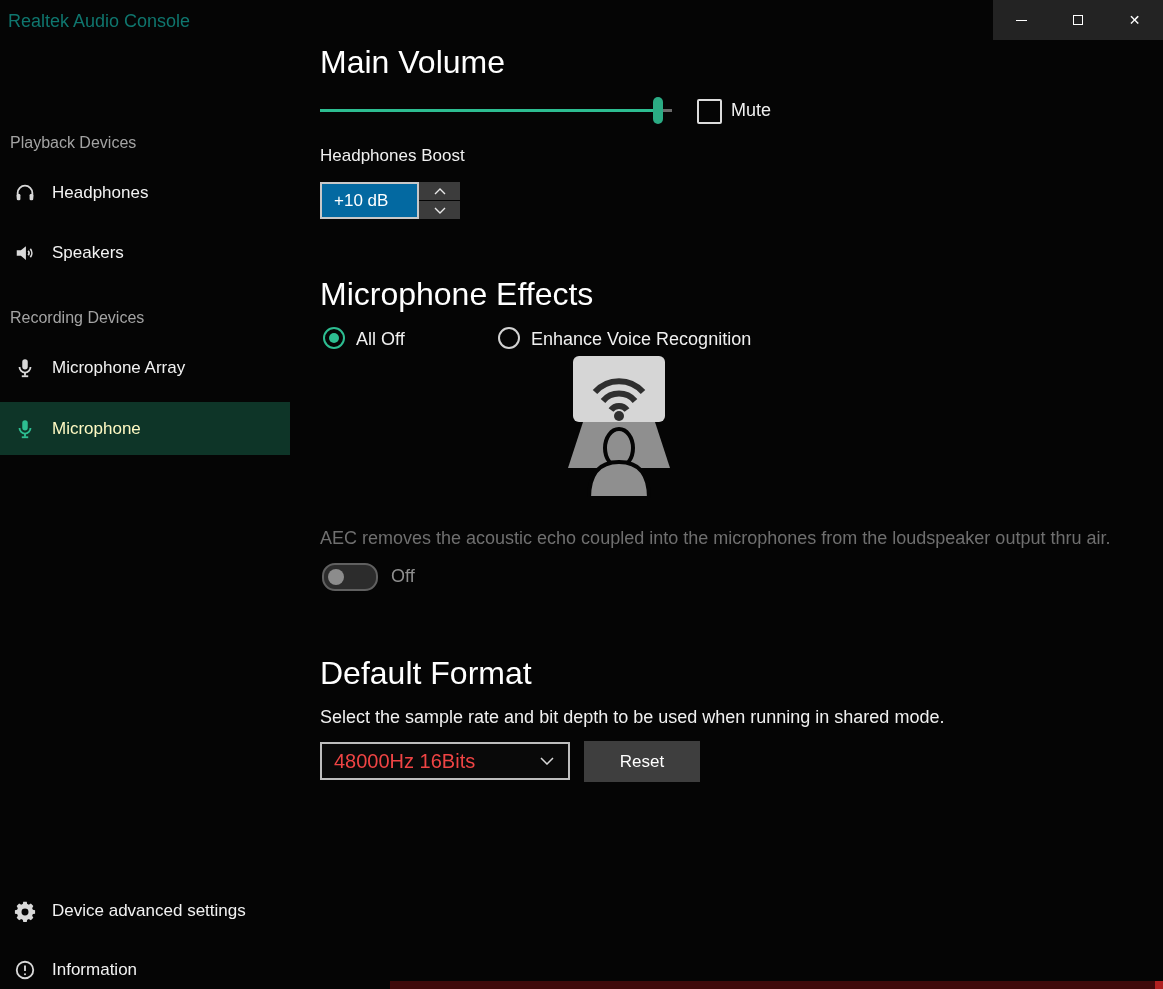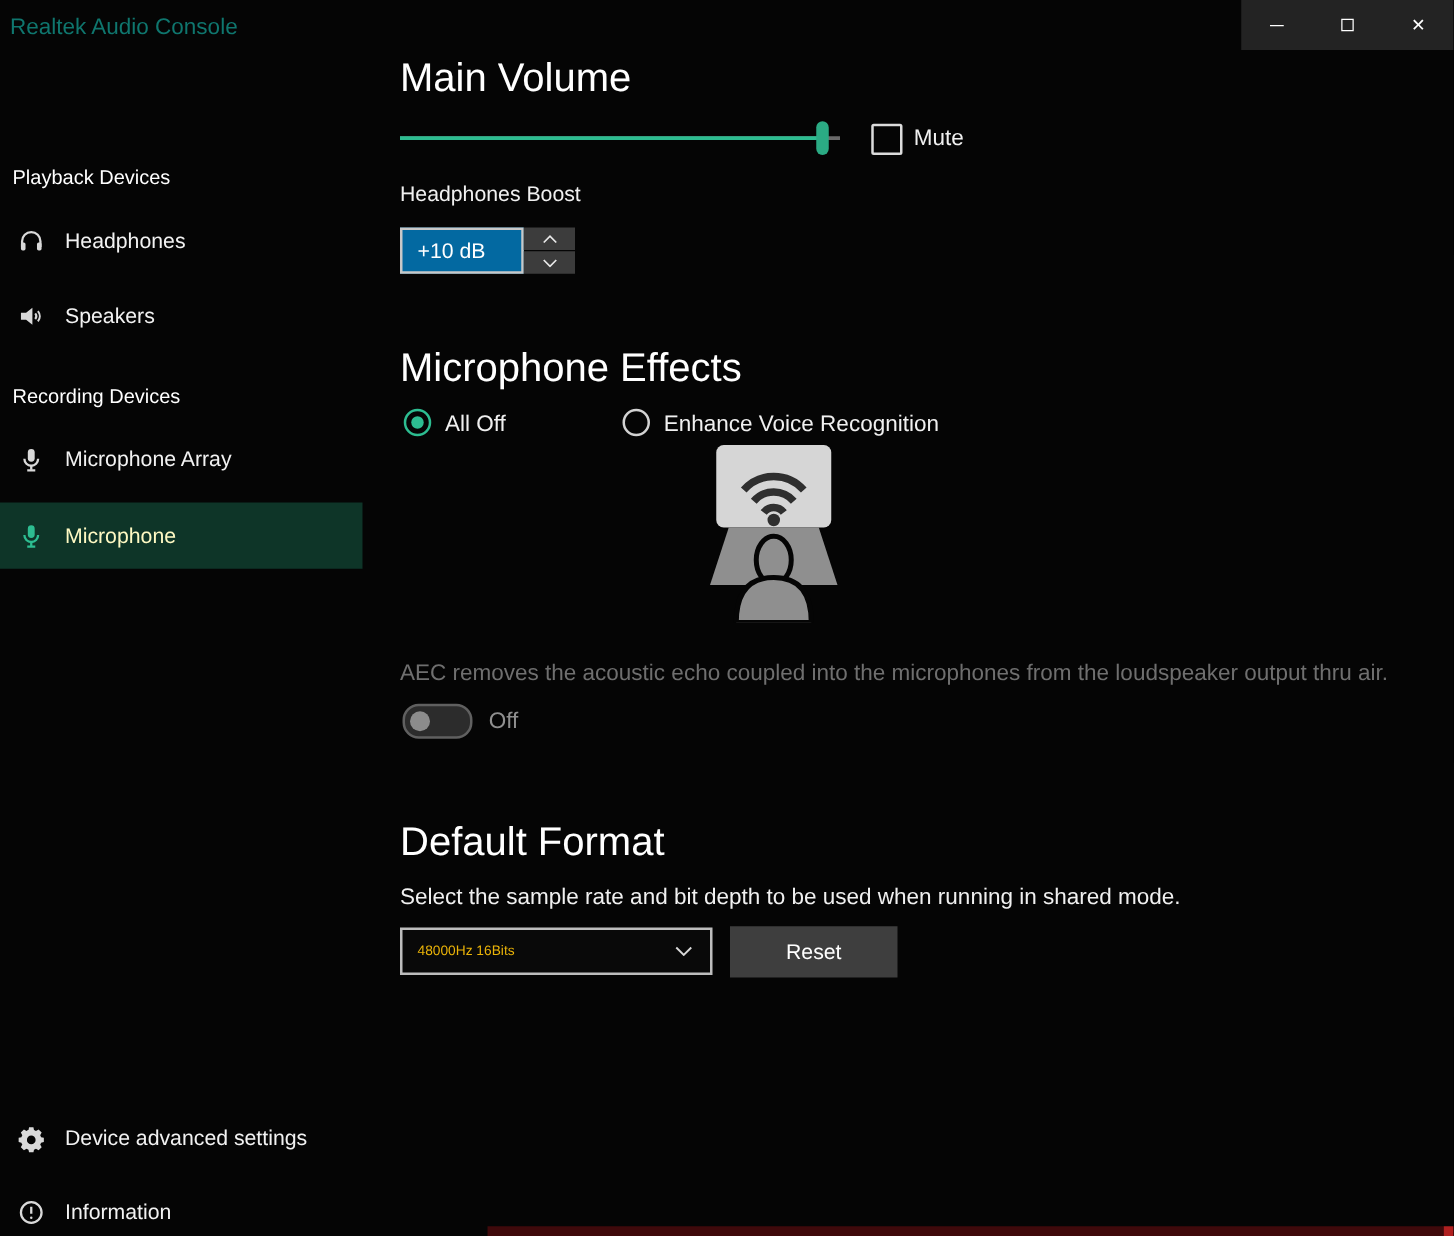--- a/index.html
+++ b/index.html
@@ -17,21 +17,21 @@
   .max-glyph{display:block;width:10px;height:10px;border:1px solid #fff;box-sizing:border-box;}
   .close-glyph{font-size:14px;color:#fff;line-height:1;}
   
   .side-row{position:absolute;left:0;width:290px;height:52px;display:flex;align-items:center;padding-left:14px;box-sizing:border-box;cursor:pointer;}
   .side-row .icon{width:22px;height:22px;margin-right:16px;color:#d9d9d9;flex:0 0 auto;}
   .side-row .icon svg{display:block;width:22px;height:22px;}
   .side-label{font-size:17px;color:#f2f2f2;white-space:nowrap;}
   .side-row.selected{background:#0e3528;height:53px;}
   .side-row.selected .side-label{color:#fef9c3;}
   .side-row.selected .icon{color:#2dbd91;}
-  .section-header{position:absolute;left:10px;font-size:16px;color:#ffffff;white-space:nowrap;}
+  .section-header{position:absolute;left:10px;font-size:16px;color:#a3a3a3;white-space:nowrap;}
   
   .h1{position:absolute;font-size:32px;font-weight:400;color:#fff;white-space:nowrap;}
   .body-text{position:absolute;font-size:18px;color:#f0f0f0;white-space:nowrap;text-align:center;}
   
   .slider{position:absolute;left:320px;top:97px;width:352px;height:27px;cursor:pointer;}
   .slider-track{position:absolute;left:0;top:12px;width:100%;height:3px;background:#6a6a6a;}
   .slider-fill{position:absolute;left:0;top:12px;height:3px;background:#2dbd91;}
   .slider-thumb{position:absolute;top:0;width:10px;height:27px;border-radius:5px;background:#2bab84;}
   
   .checkbox{position:absolute;left:697px;top:99px;width:21px;height:21px;border:2px solid #dcdcdc;border-radius:2px;background:transparent;box-sizing:content-box;cursor:pointer;}
@@ -44,24 +44,24 @@
   
   .radio{position:absolute;width:22px;height:22px;border-radius:50%;box-sizing:border-box;cursor:pointer;}
   .radio.on{border:2px solid #2dbd91;}
   .radio.on::after{content:"";position:absolute;left:4px;top:4px;width:10px;height:10px;border-radius:50%;background:#2dbd91;}
   .radio.off{border:2px solid #d2d2d2;}
   
   .toggle{position:absolute;left:322px;top:563px;width:52px;height:24px;border-radius:13px;border:2px solid #606060;background:#2c2c2c;box-sizing:content-box;cursor:pointer;}
   .toggle-knob{position:absolute;left:4px;top:4px;width:16px;height:16px;border-radius:50%;background:#8c8c8c;}
   
   .dropdown{position:absolute;left:320px;top:742px;width:250px;height:38px;border:2px solid #bdbdbd;box-sizing:border-box;background:#090909;display:flex;align-items:center;cursor:pointer;}
-  .dropdown-value{font-size:11px;color:#eab308;padding-left:12px;flex:1;}
+  .dropdown-value{font-size:20px;color:#ef4444;padding-left:12px;flex:1;}
   .dropdown-chevron{margin-right:14px;}
   
-  .btn{position:absolute;left:584px;top:741px;width:134px;height:41px;background:#3e3e3e;color:#fff;font-size:17px;display:flex;align-items:center;justify-content:center;cursor:pointer;}
+  .btn{position:absolute;left:584px;top:741px;width:116px;height:41px;background:#3e3e3e;color:#fff;font-size:17px;display:flex;align-items:center;justify-content:center;cursor:pointer;}
   
   .illustration{position:absolute;left:552px;top:356px;width:136px;height:142px;}
   
   .bottom-strip{position:absolute;left:390px;top:981px;width:765px;height:8px;background:#3f090b;}
   .bottom-strip-bright{position:absolute;left:1155px;top:981px;width:8px;height:8px;background:#b02020;}
   .muted-text{color:#6f6f6f;}
   .gray-label{color:#8f8f8f;}
 </style>
 </head>
 <body>

